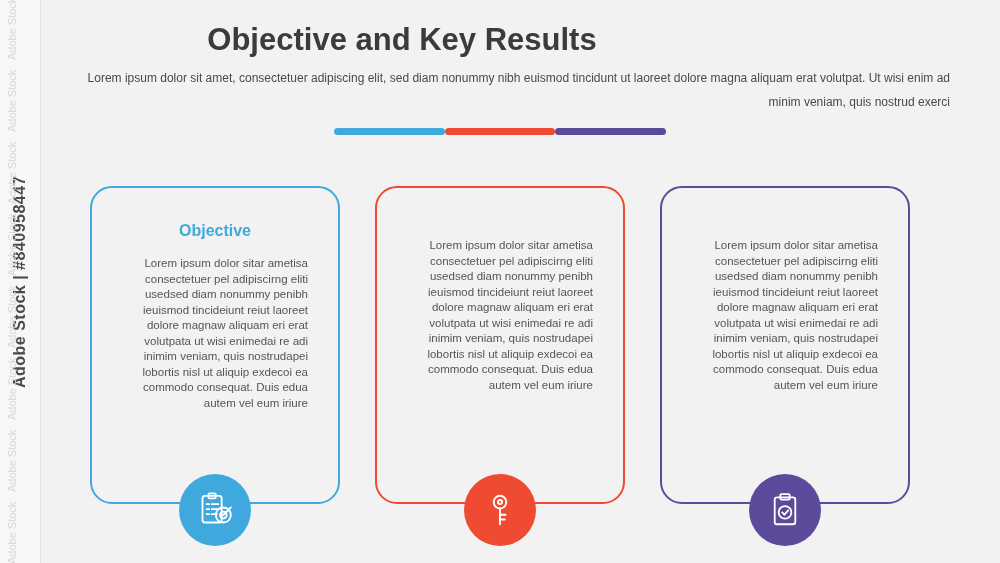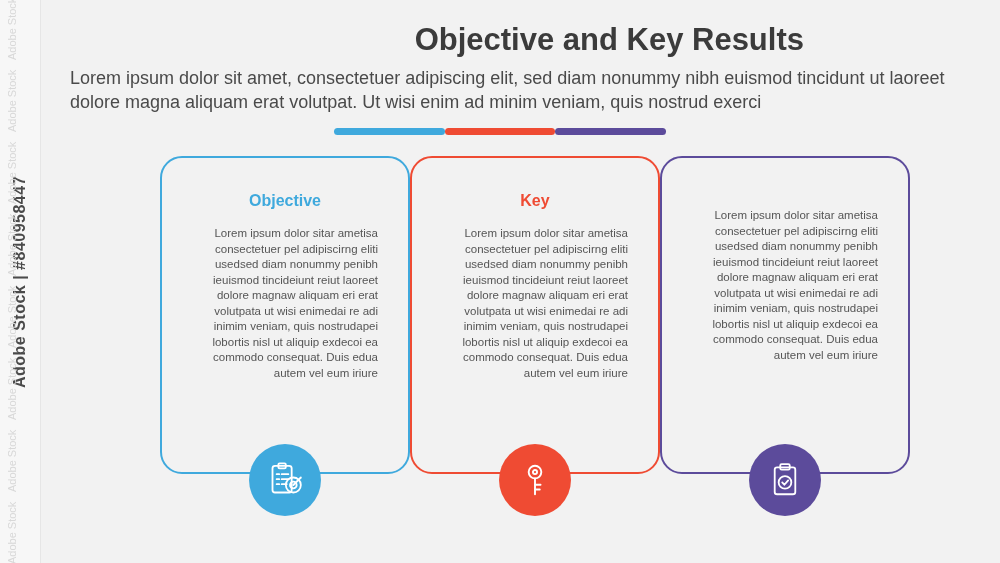--- a/index.html
+++ b/index.html
@@ -51,58 +51,58 @@
     white-space: nowrap;
     pointer-events: none;
   }
 
   
   .title {
     position: absolute;
     left: 0;
     top: 22px;
     width: 804px;
-    text-align: right;
+    text-align: center;
     font-size: 31px;
     font-weight: bold;
     color: #3b3b3b;
   }
   .subtitle {
     position: absolute;
     left: 70px;
     top: 66px;
     width: 880px;
-    text-align: left;
-    font-size: 18px;
+    text-align: right;
+    font-size: 12px;
     line-height: 24px;
     color: #4a4a4a;
   }
   .divider {
     position: absolute;
     top: 128px;
     left: 334px;
     width: 332px;
     height: 7px;
     display: flex;
   }
   .divider span {
     flex: 1 1 auto;
     height: 7px;
     border-radius: 4px;
   }
 
   
   .cards {
     position: absolute;
-    top: 156px;
+    top: 186px;
     left: 90px;
     width: 820px;
     height: 330px;
     display: flex;
-    justify-content: flex-end;
+    justify-content: space-between;
   }
   .card {
     position: relative;
     width: 250px;
     height: 318px;
     border: 2px solid #999;
     border-radius: 22px;
     background: transparent;
     box-sizing: border-box;
     padding: 34px 14px 0 14px;
@@ -181,21 +181,20 @@
           <line x1="14" y1="29" x2="17" y2="29"></line>
           <line x1="20" y1="29" x2="26" y2="29"></line>
           <circle cx="34" cy="30" r="9"></circle>
           <circle cx="34" cy="30" r="4"></circle>
           <line x1="34" y1="30" x2="43" y2="21"></line>
         </svg>
       </div>
     </div>
 
     <div class="card" style="border-color:#ef4b33">
-      <div class="card-title" style="color:#ef4b33">Key</div>
       <div class="card-desc">Lorem ipsum dolor sitar ametisa consectetuer pel adipiscirng eliti usedsed diam nonummy penibh ieuismod tincideiunt reiut laoreet dolore magnaw aliquam eri erat volutpata ut wisi enimedai re adi inimim veniam, quis nostrudapei lobortis nisl ut aliquip exdecoi ea commodo consequat. Duis edua autem vel eum iriure</div>
       <div class="icon-circle" style="background:#ef4b33">
         <svg width="38" height="38" viewBox="0 0 48 48" fill="none" stroke="#ffffff" stroke-width="2.4" stroke-linecap="round" stroke-linejoin="round">
           <circle cx="24" cy="14" r="8"></circle>
           <circle cx="24" cy="14" r="2.6"></circle>
           <line x1="24" y1="22" x2="24" y2="42"></line>
           <line x1="24" y1="30" x2="31" y2="30"></line>
           <line x1="24" y1="36" x2="30" y2="36"></line>
         </svg>
       </div>

